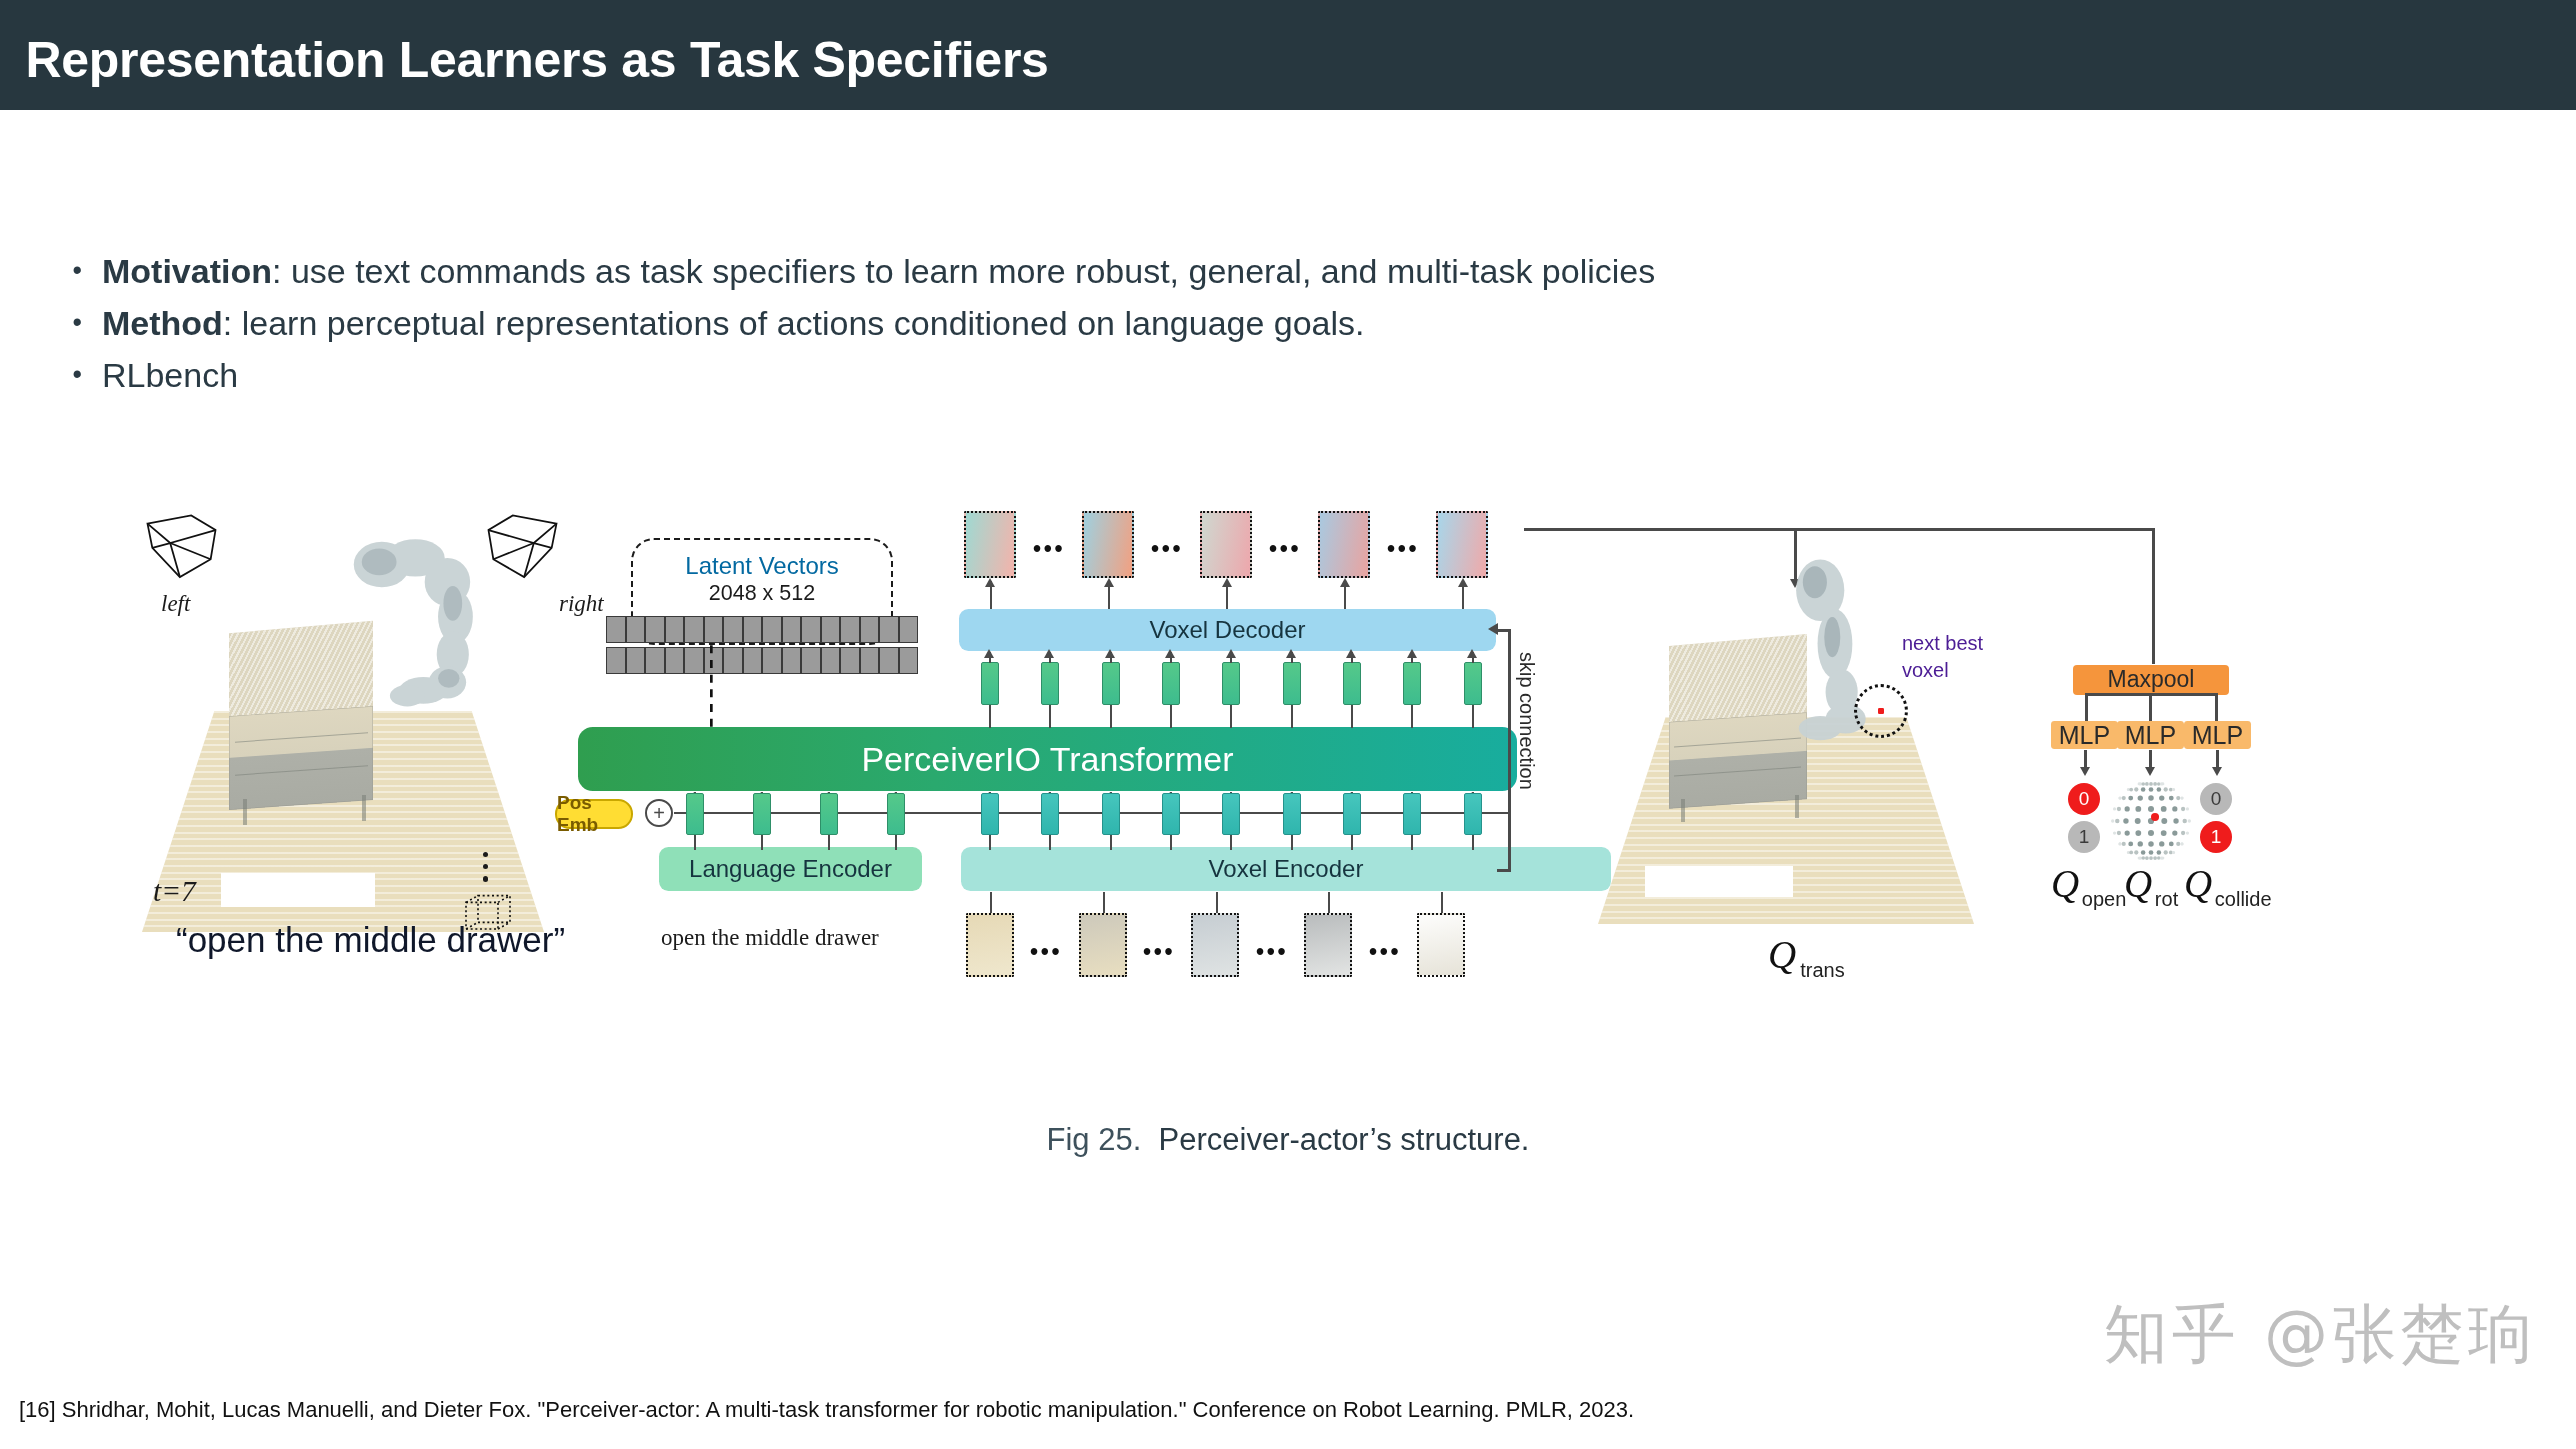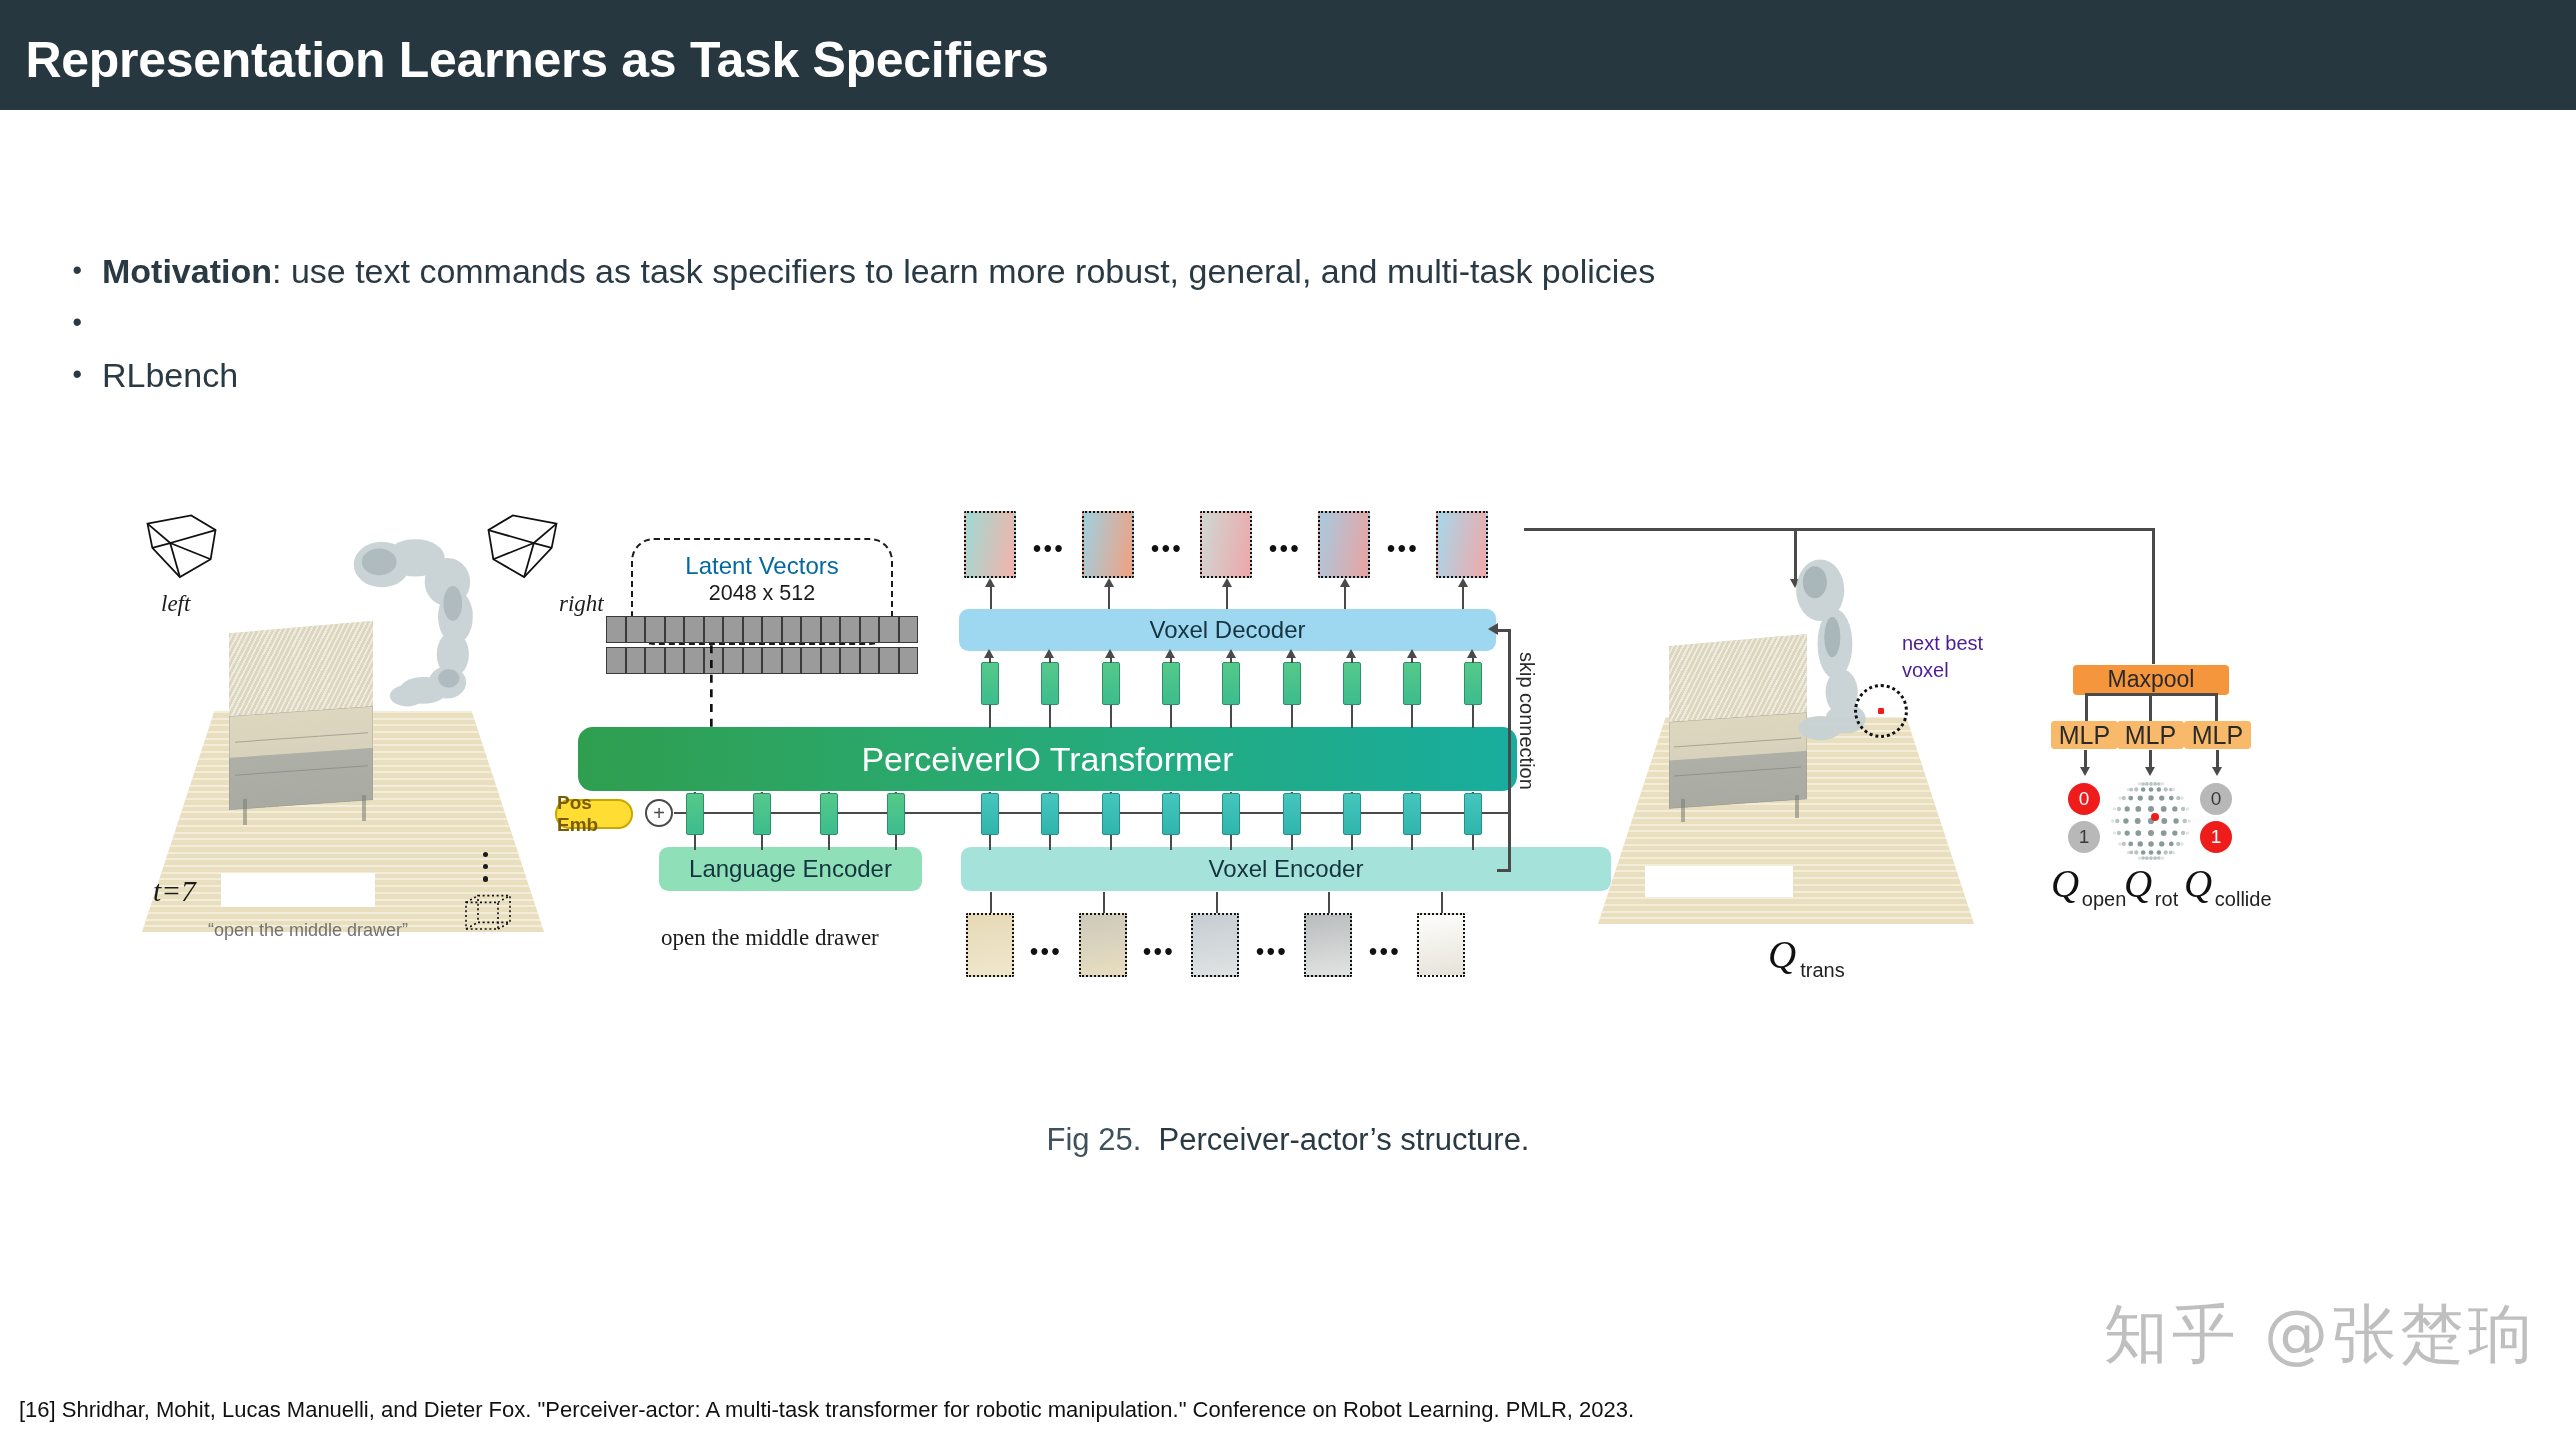--- a/index.html
+++ b/index.html
@@ -49,21 +49,21 @@
     position:absolute;
     background:linear-gradient(180deg,#ded7c0 0%, #d8d2bc 44%, #aeb0a8 45%, #a9aba3 100%);
     box-shadow:inset 0 0 0 0.7px rgba(150,150,140,.5);
   }
   .drawer-top{
     position:absolute;
     background:repeating-linear-gradient(118deg, rgba(255,255,255,.0) 0 2.7px, rgba(255,255,255,.5) 2.7px 4.7px), #ddd6bf;
   }
   .drawer-lines{ position:absolute; background:rgba(120,125,118,.55); height:1.3px; }
   .t-label{ font-family:"Liberation Serif", serif; font-style:italic; font-size:29.5px; color:#1b1b1b; }
-  .quote-label{ font-size:18px; color:#737373; white-space:nowrap;margin-left:32px; }
+  .quote-label{ font-size:35px; color:#0f172a; white-space:nowrap; }
   .dots3{ position:absolute; }
   .dots3 i{ display:block; width:5.4px;height:5.4px;border-radius:50%;background:#1b1b1b;margin-bottom:6.7px;}
 
   
   #latent-box{
     position:absolute; border:2.7px dashed #1b1b1b; border-radius:23px;
     background:#ffffff;
   }
   #latent-title{ text-align:center; font-size:24px; color:#0369a1; }
   #latent-sub{ text-align:center; font-size:21.5px; color:#1b1b1b; }
@@ -182,20 +182,21 @@
   <div id="title-text">Representation Learners as Task Specifiers</div>
 </div>
 
 <div id="bullets">
   <div class="bullet-row">
     <span class="bullet-dot">•</span>
     <span class="bullet-text"><b>Motivation</b><span>: use text commands as task specifiers to learn more robust, general, and multi-task policies</span></span>
   </div>
   <div class="bullet-row">
     <span class="bullet-dot">•</span>
+    <span class="bullet-text"><b>Method</b><span>: learn perceptual representations of actions conditioned on language goals.</span></span>
   </div>
   <div class="bullet-row">
     <span class="bullet-dot">•</span>
     <span class="bullet-text"><span>RLbench</span></span>
   </div>
 </div>
 
 <div id="figure">
 
   <svg class="abs" style="left:141px; top:13.4px;" width="81" height="81" viewBox="0 0 100 100">

